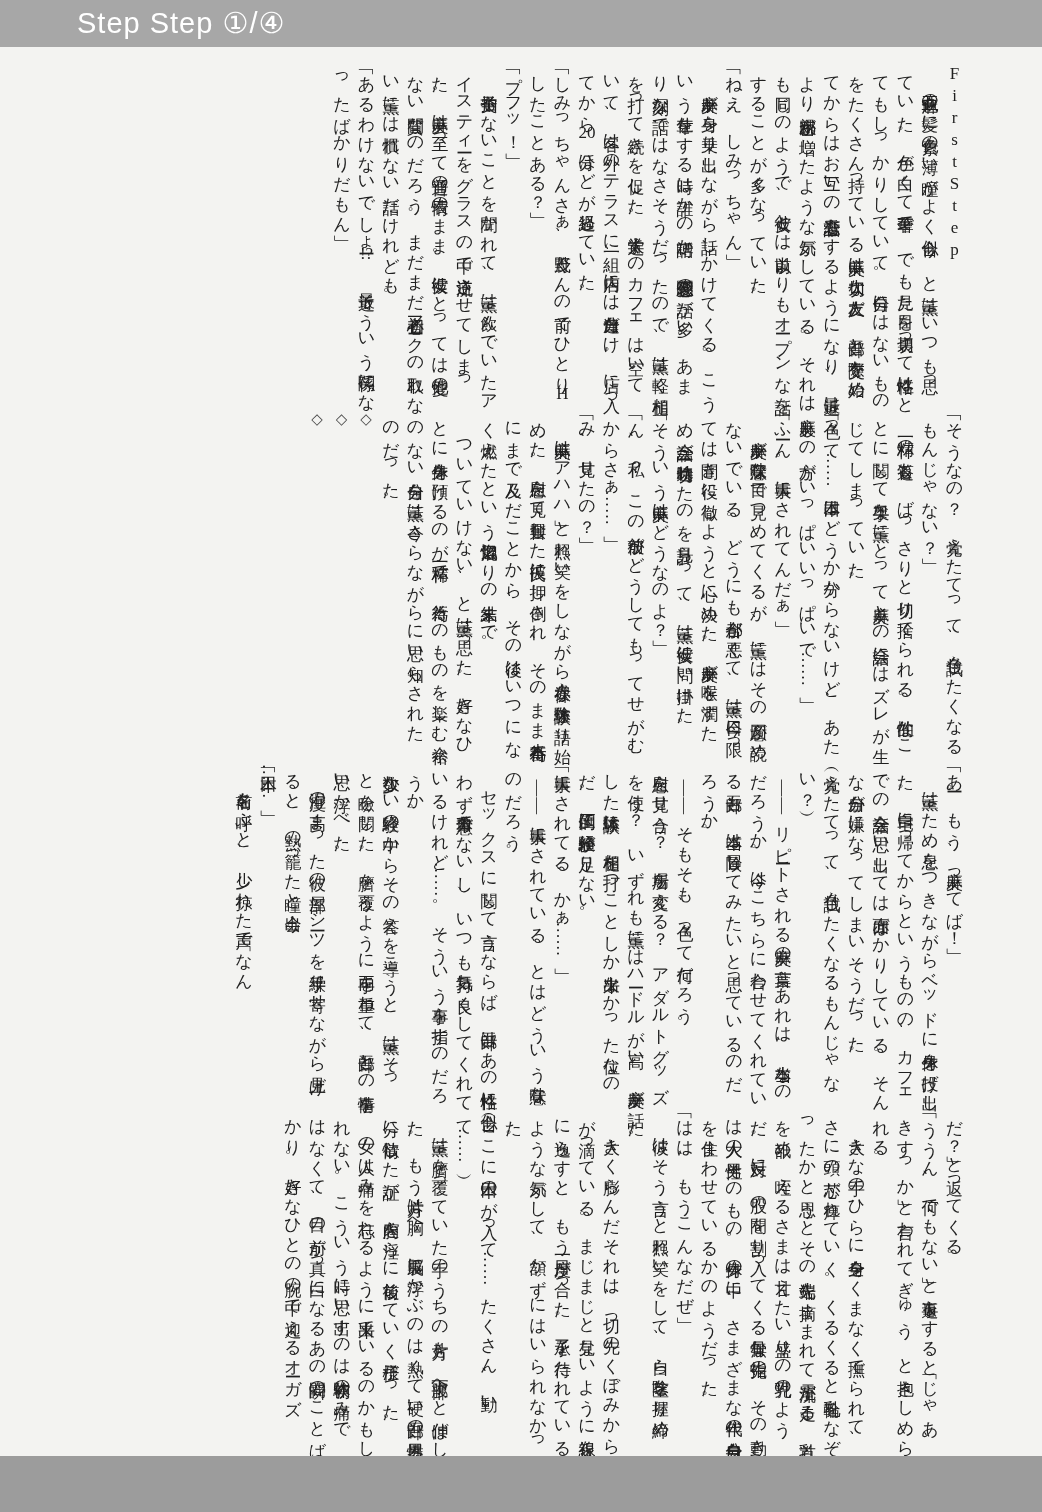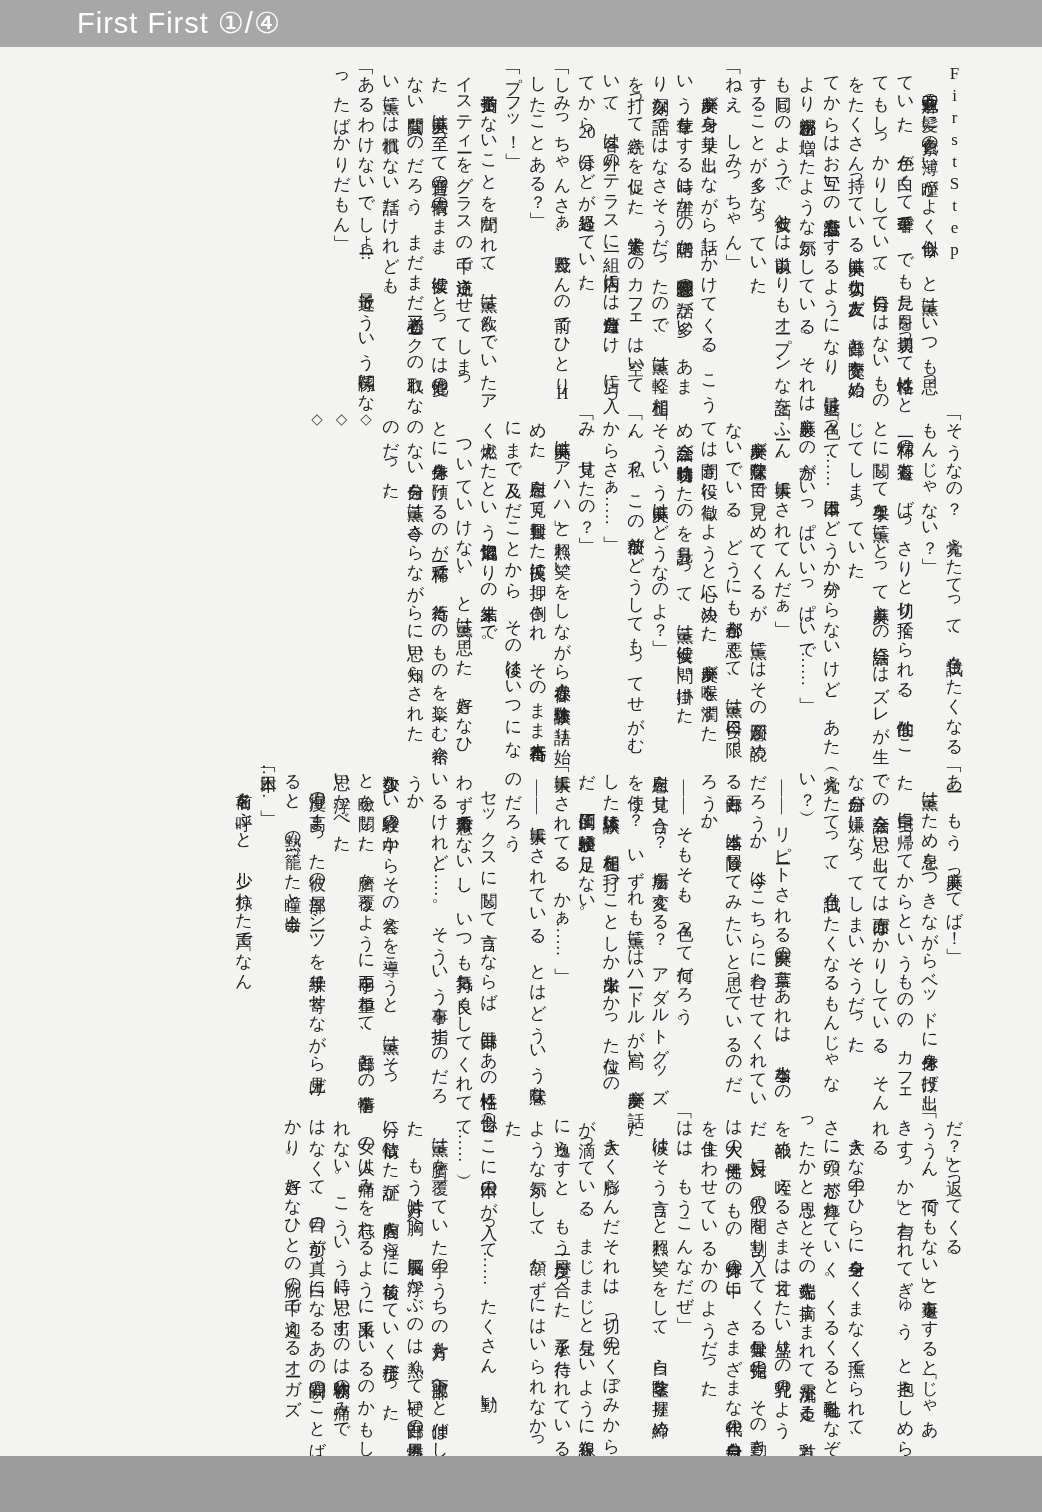--- a/index.html
+++ b/index.html
@@ -36,21 +36,21 @@
   .tcy { text-combine-upright:all; }
   .dia { color:#4a4a4a; font-size:15px; }
   .dia-1 { padding-top:30px; }
   .dia-2 { padding-top:68px; }
   .dia-3 { padding-top:106px; }
 </style>
 </head>
 <body>
 
 <div class="topbar">
-  <span class="topbar-title">First First ①/④</span>
+  <span class="topbar-title">Step Step ①/④</span>
 </div>
 
 <div class="band" id="band-1">
   <p class="title-col">FirstStep</p>
   <p>　亜麻色の髪に色素の薄い瞳がよく似合う、と薫はいつも思っていた。色が白くて華奢で、でも見た目を裏切って性格はとてもしっかりしていて。自分にはないものをたくさん持っている麻美は大切な友人だ。吾郎と交際を始めてからはお互いの恋愛話もするようになり、最近はより親密感が増したような気がしている。それは麻美も同じのようで、彼女とは以前よりもオープンな話をすることが多くなっていた。</p>
   <p>「ねえ、しみっちゃん」</p>
   <p>　麻美が身を乗り出しながら話しかけてくる。こういう仕草をする時は誰かの噂話か、恋愛関係の話が多い。あまり深刻な話ではなさそうだったので、薫は軽く相槌を打って続きを促した。大学近くのカフェは空いていて、客は外のテラスに一組、店内には自分達だけ。店に入ってから<span class="tcy">20</span>分ほどが経過していた。</p>
   <p>「しみっちゃんさぁ、茂野くんの前でひとり<span class="tcy">H</span>したことある？」</p>
   <p>「プフッ！」</p>
   <p>　突拍子もないことを聞かれて、薫は飲んでいたアイスティーをグラスの中で逆流させてしまった。麻美は至って普通の表情のまま。彼女にとっては他愛のない質問なのだろう。まだまだ初心者マークの取れない薫には慣れない話だけれども。</p>

